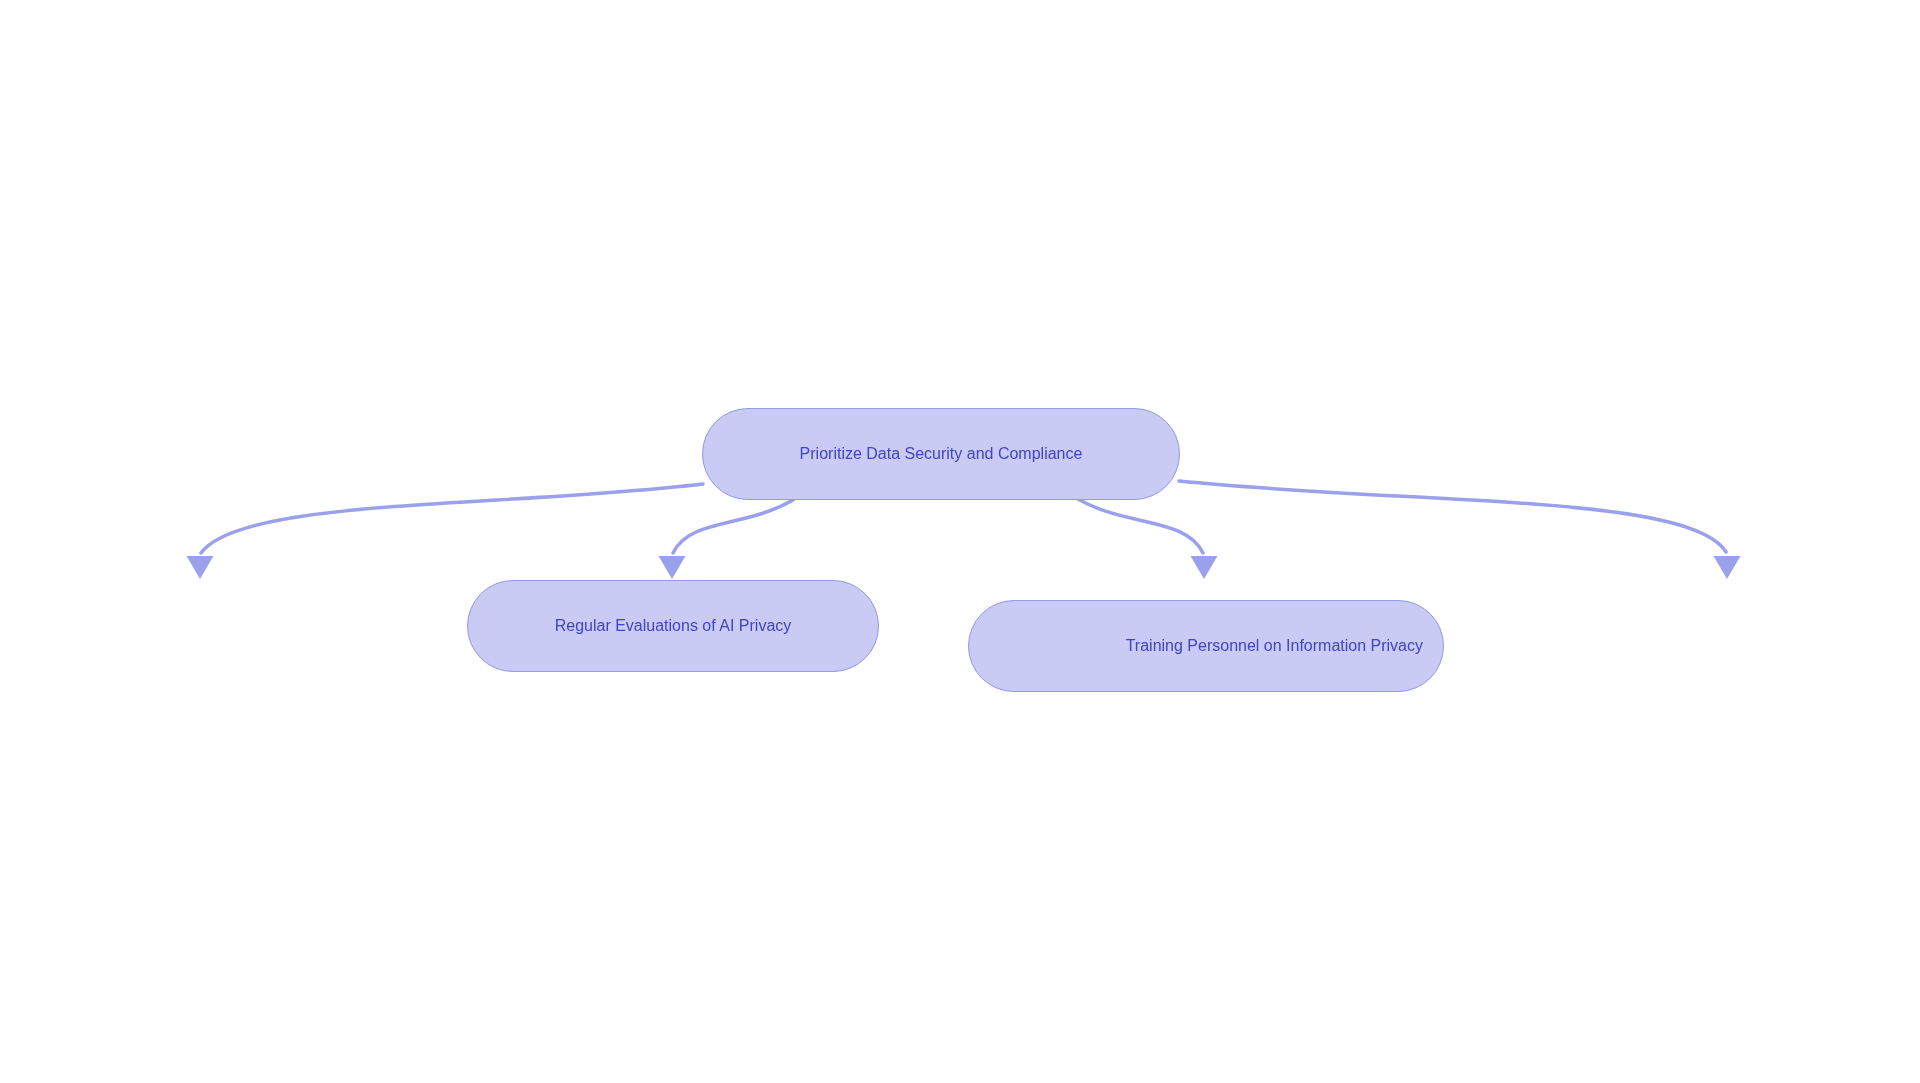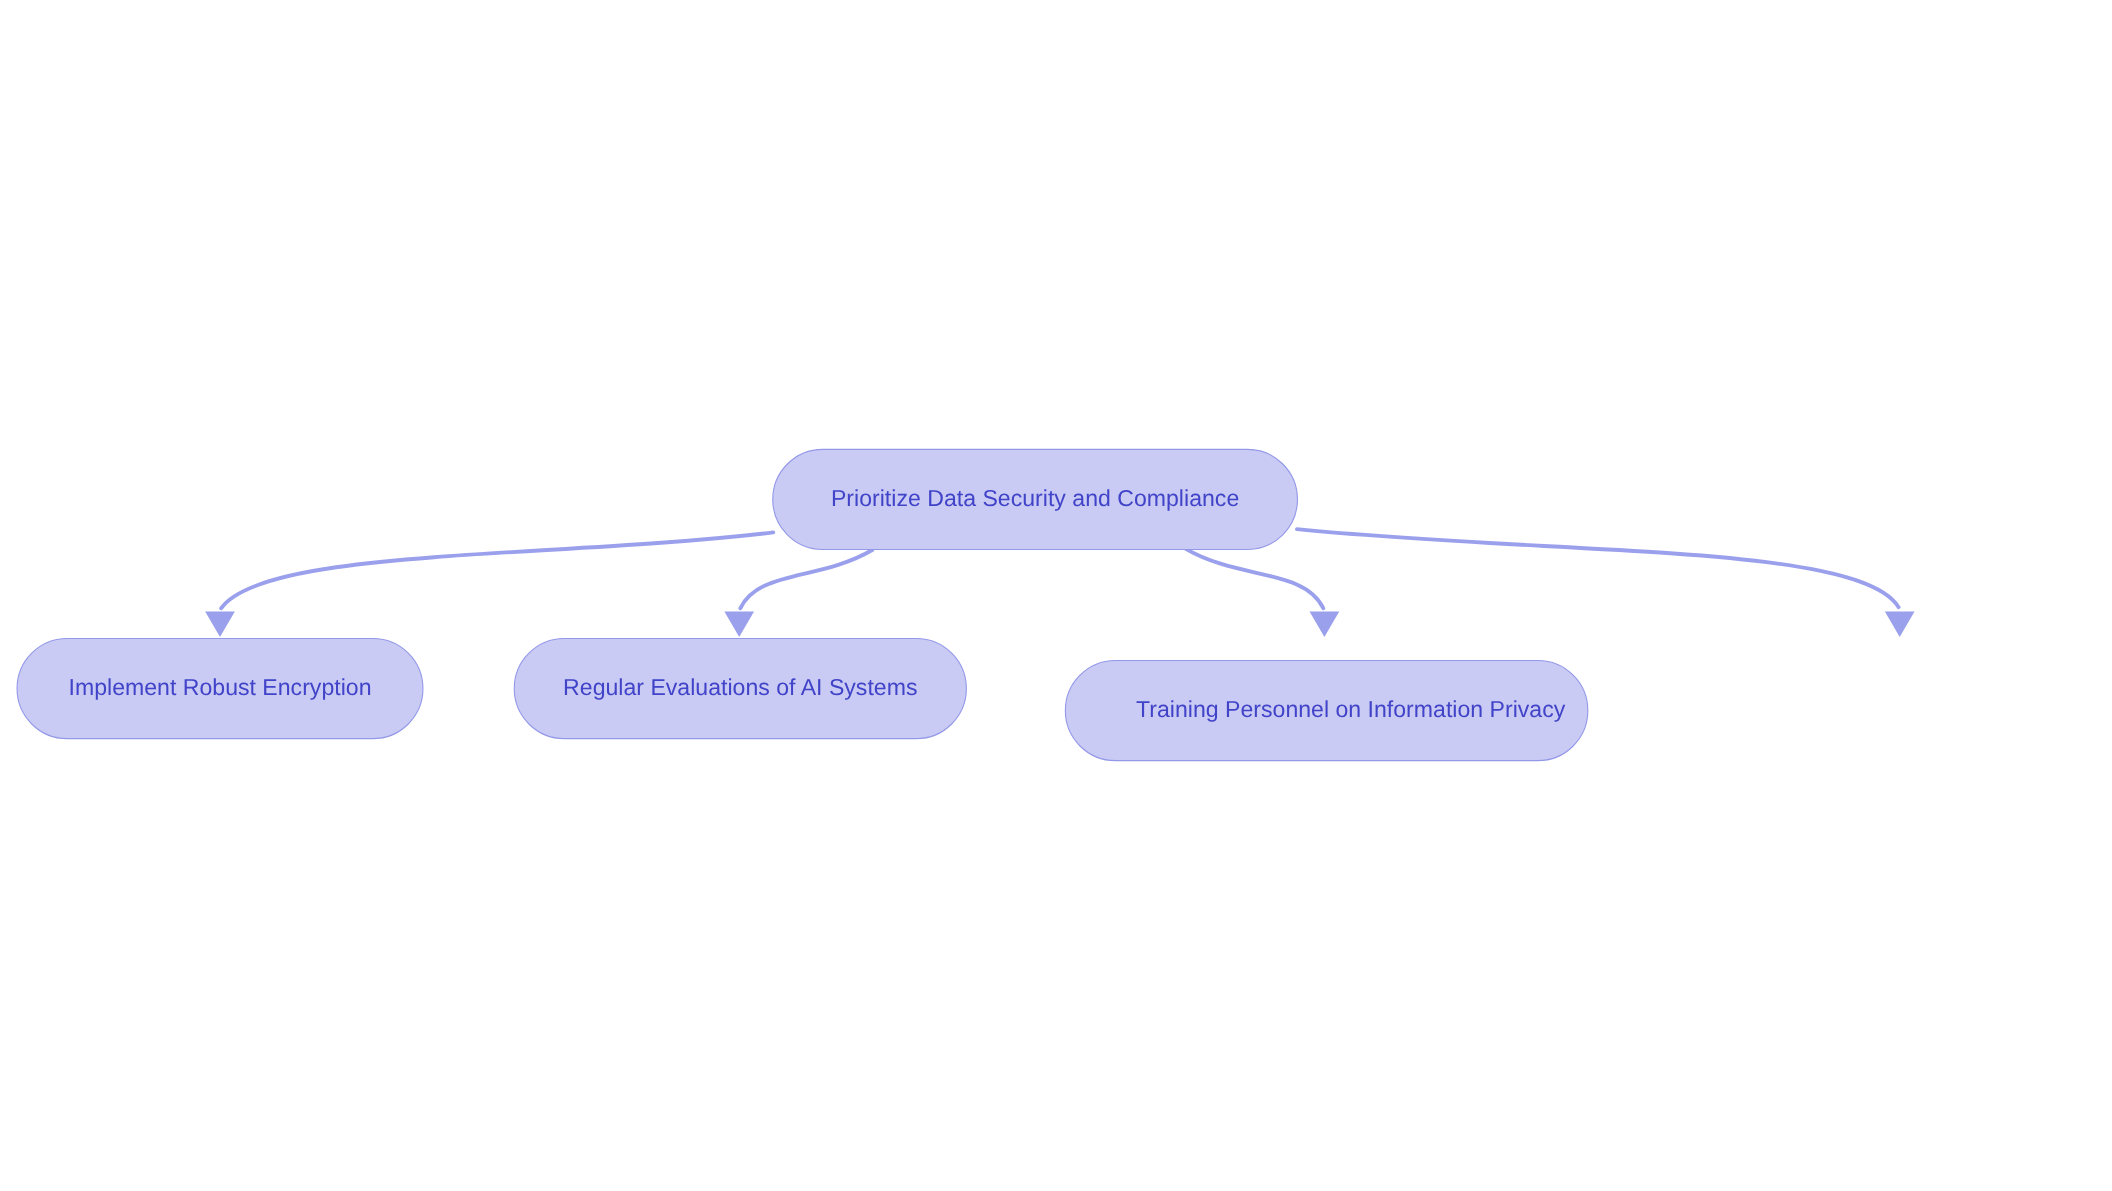--- a/index.html
+++ b/index.html
@@ -37,21 +37,21 @@
     box-sizing: border-box;
     height: 92px;
     border-radius: 46px;
     background: var(--node-fill, #c9cbf4);
     border: 1.5px solid var(--node-border, #9398e8);
     display: flex;
     align-items: center;
     justify-content: center;
     text-align: center;
     color: var(--text, #4143c8);
-    font-size: 21px;
+    font-size: 16px;
     line-height: 1.2;
     padding: 0 20px;
   }
   .node-root    { left: 702px;  top: 408px; width: 478px; }
   .node-child-1 { left: 15px;   top: 580px; width: 370px; }
   .node-child-2 { left: 467px;  top: 580px; width: 412px; }
   .node-child-3 { left: 968px;  top: 600px; width: 476px; justify-content: flex-end; }
   .node-child-4 { left: 1548px; top: 580px; width: 361px; }
 </style>
 </head>
@@ -75,26 +75,23 @@
     <g>
       <path class="edge-path" d="M 1179 481 C 1420 505, 1690 494, 1726 552"></path>
       <polygon class="arrowhead" points="1713.5,556 1740.5,556 1727,579"></polygon>
     </g>
   </svg>
 
   <div class="node node-root">
     <span>Prioritize Data Security and Compliance</span>
   </div>
 
-  <div class="node node-child-1">
-    <span>Implement Robust Encryption</span>
-  </div>
 
   <div class="node node-child-2">
-    <span>Regular Evaluations of AI Systems</span>
+    <span>Regular Evaluations of AI Privacy</span>
   </div>
 
   <div class="node node-child-3">
     <span>Training Personnel on Information Privacy</span>
   </div>
 
 
 </div>
 
 </body></html>

